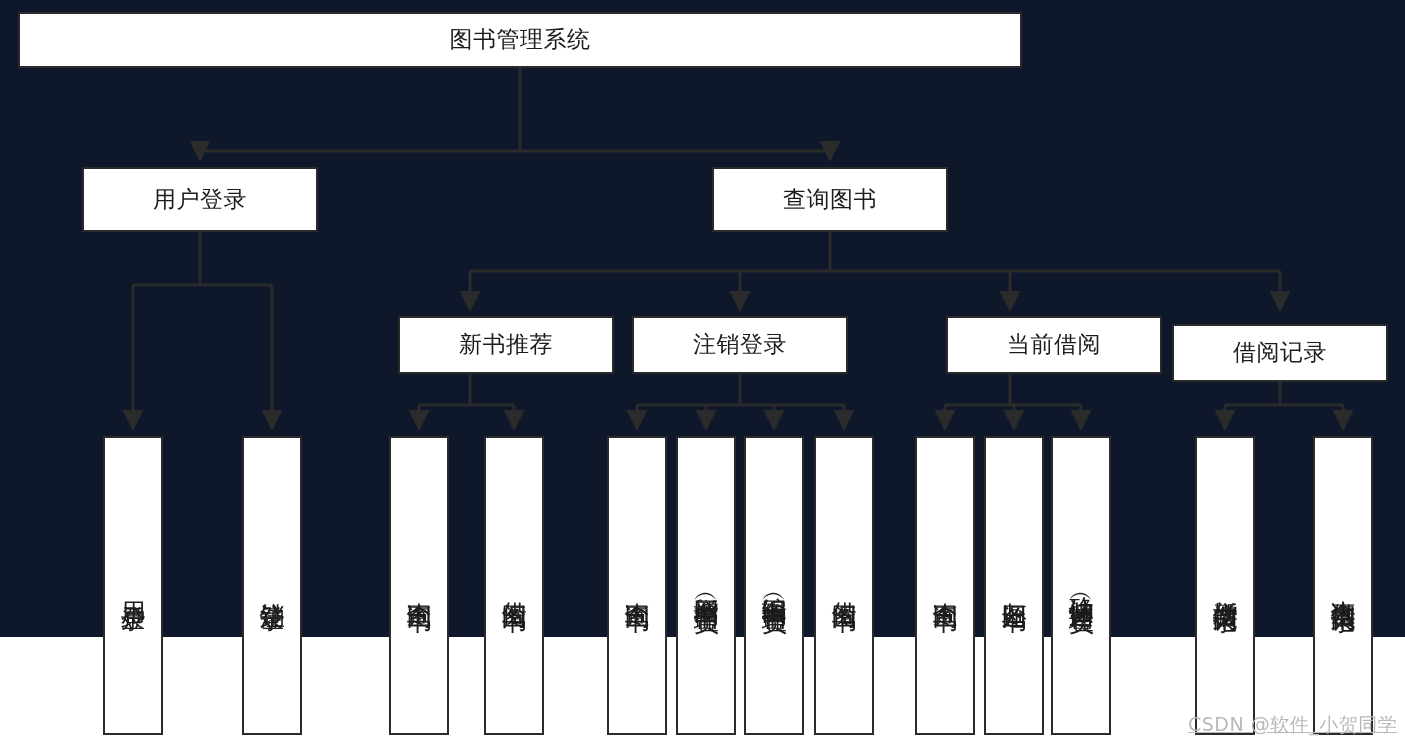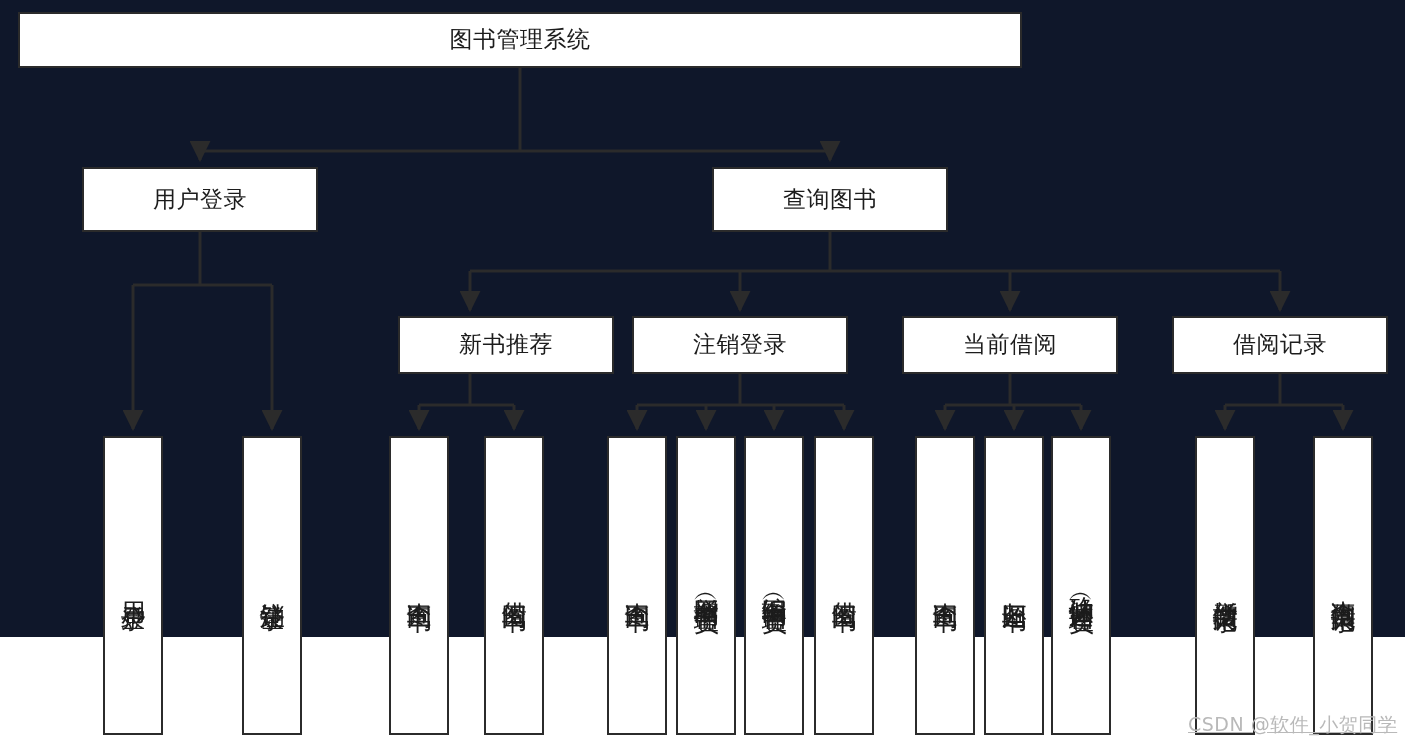--- a/index.html
+++ b/index.html
@@ -139,24 +139,24 @@
   <div class="node horiz" style="left:712px; top:167px; width:236px; height:65px;">
     <span class="label">查询图书</span>
   </div>
 
   <div class="node horiz" style="left:362px; top:316px; width:216px; height:58px;margin-left:36px;">
     <span class="label">新书推荐</span>
   </div>
   <div class="node horiz" style="left:632px; top:316px; width:216px; height:58px;">
     <span class="label">注销登录</span>
   </div>
-  <div class="node horiz" style="left:902px; top:316px; width:216px; height:58px;">
+  <div class="node horiz" style="left:946px; top:316px; width:216px; height:58px;">
     <span class="label">当前借阅</span>
   </div>
-  <div class="node horiz" style="left:1172px; top:316px; width:216px; height:58px;">
+  <div class="node horiz" style="left:1172px; top:324px; width:216px; height:58px;">
     <span class="label">借阅记录</span>
   </div>
 
   <div class="node vert" style="left:103px; top:436px; width:60px; height:299px;">
     <span class="label">用户登录</span>
   </div>
   <div class="node vert" style="left:242px; top:436px; width:60px; height:299px;">
     <span class="label">注销登录</span>
   </div>
 

